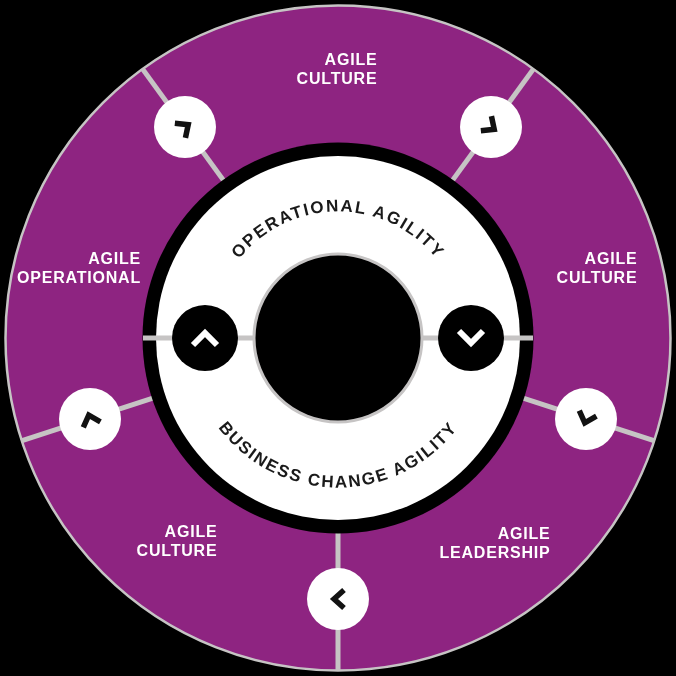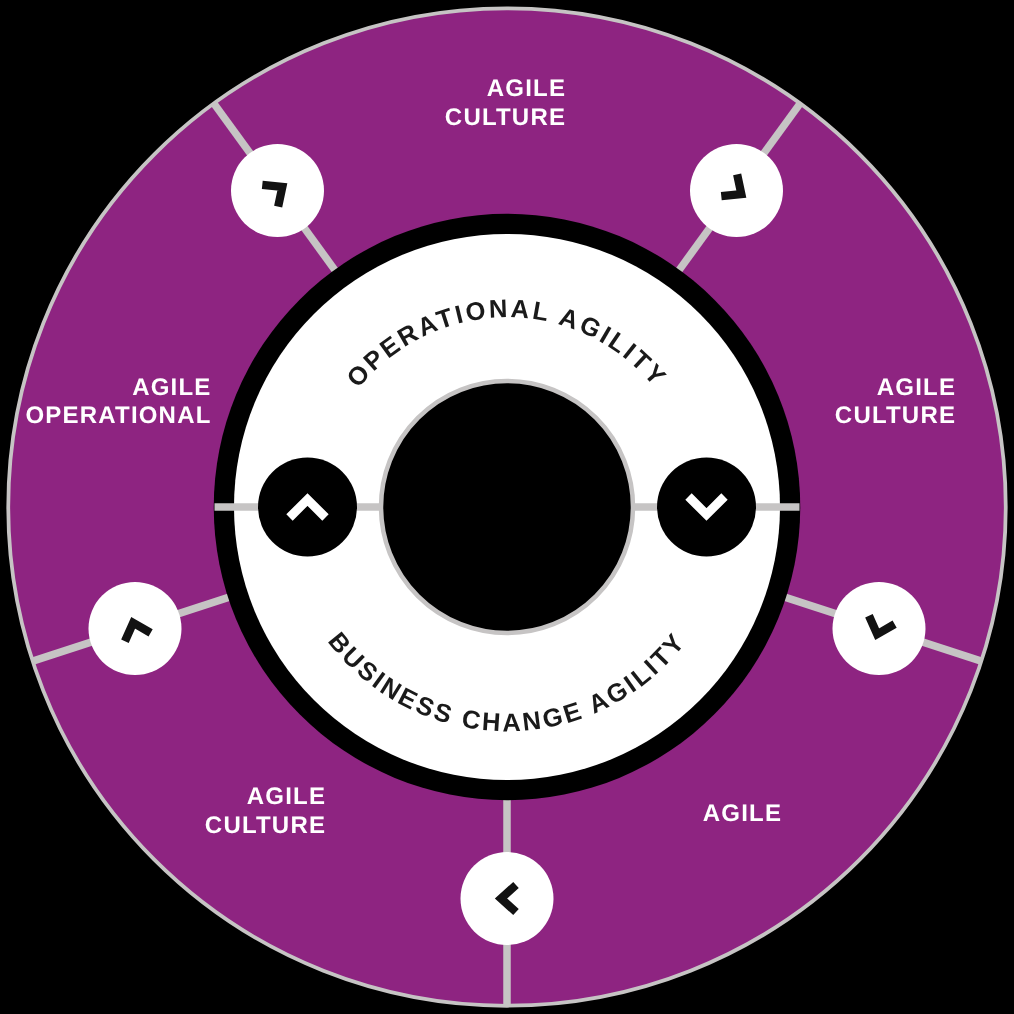--- a/index.html
+++ b/index.html
@@ -106,20 +106,21 @@
   <div class="seg-label" style="left:337px; top:69px">
     <span>AGILE</span>
     <span>CULTURE</span>
   </div>
   <div class="seg-label" style="left:597px; top:268px">
     <span>AGILE</span>
     <span>CULTURE</span>
   </div>
   <div class="seg-label" style="left:495px; top:543px">
     <span>AGILE</span>
+    <span>LEADERSHIP</span>
   </div>
   <div class="seg-label" style="left:177px; top:541px">
     <span>AGILE</span>
     <span>CULTURE</span>
   </div>
   <div class="seg-label" style="left:79px; top:268px">
     <span>AGILE</span>
     <span>OPERATIONAL</span>
   </div>
 

